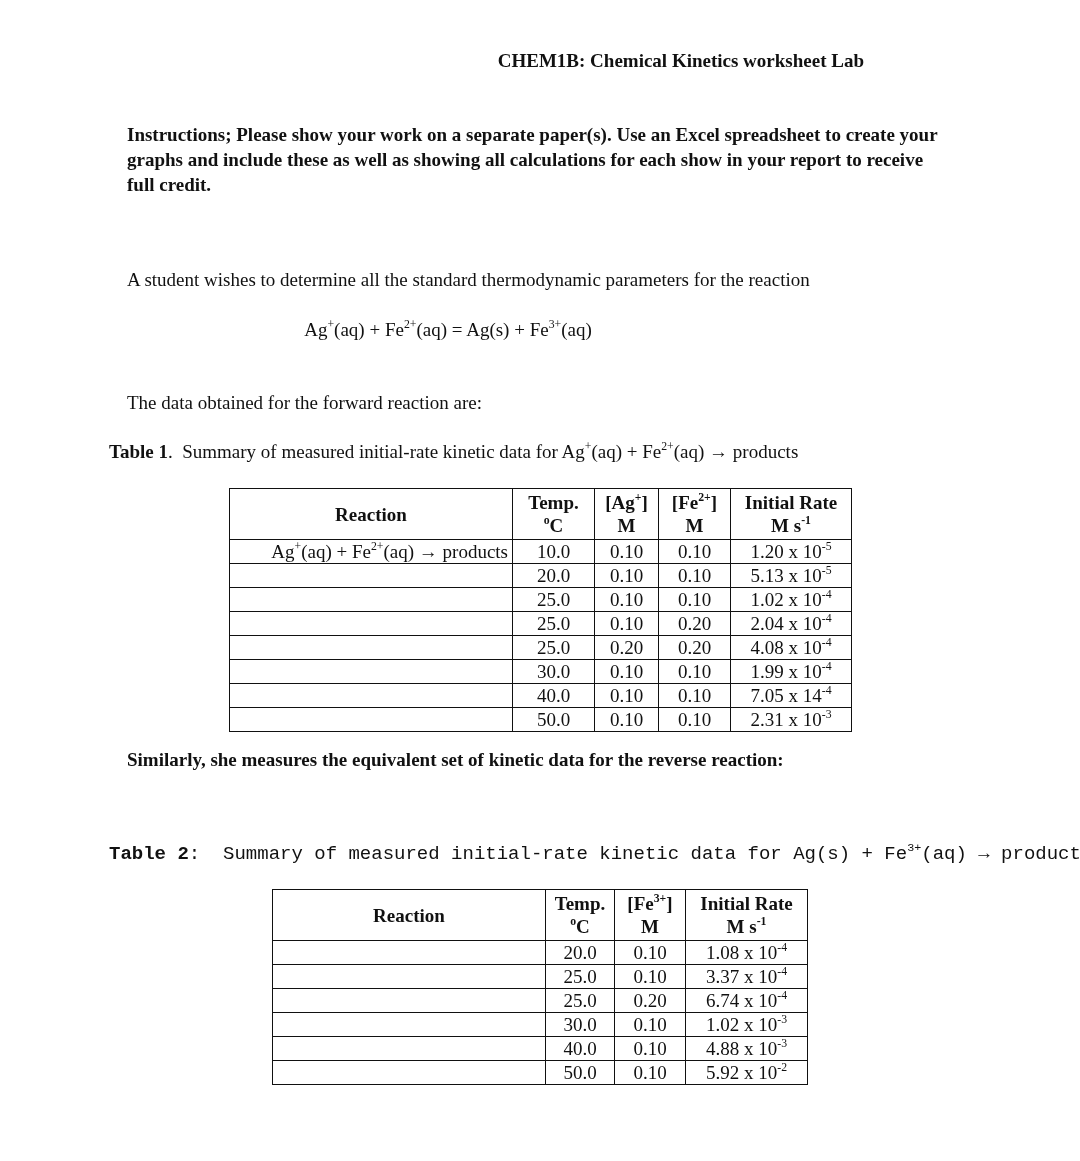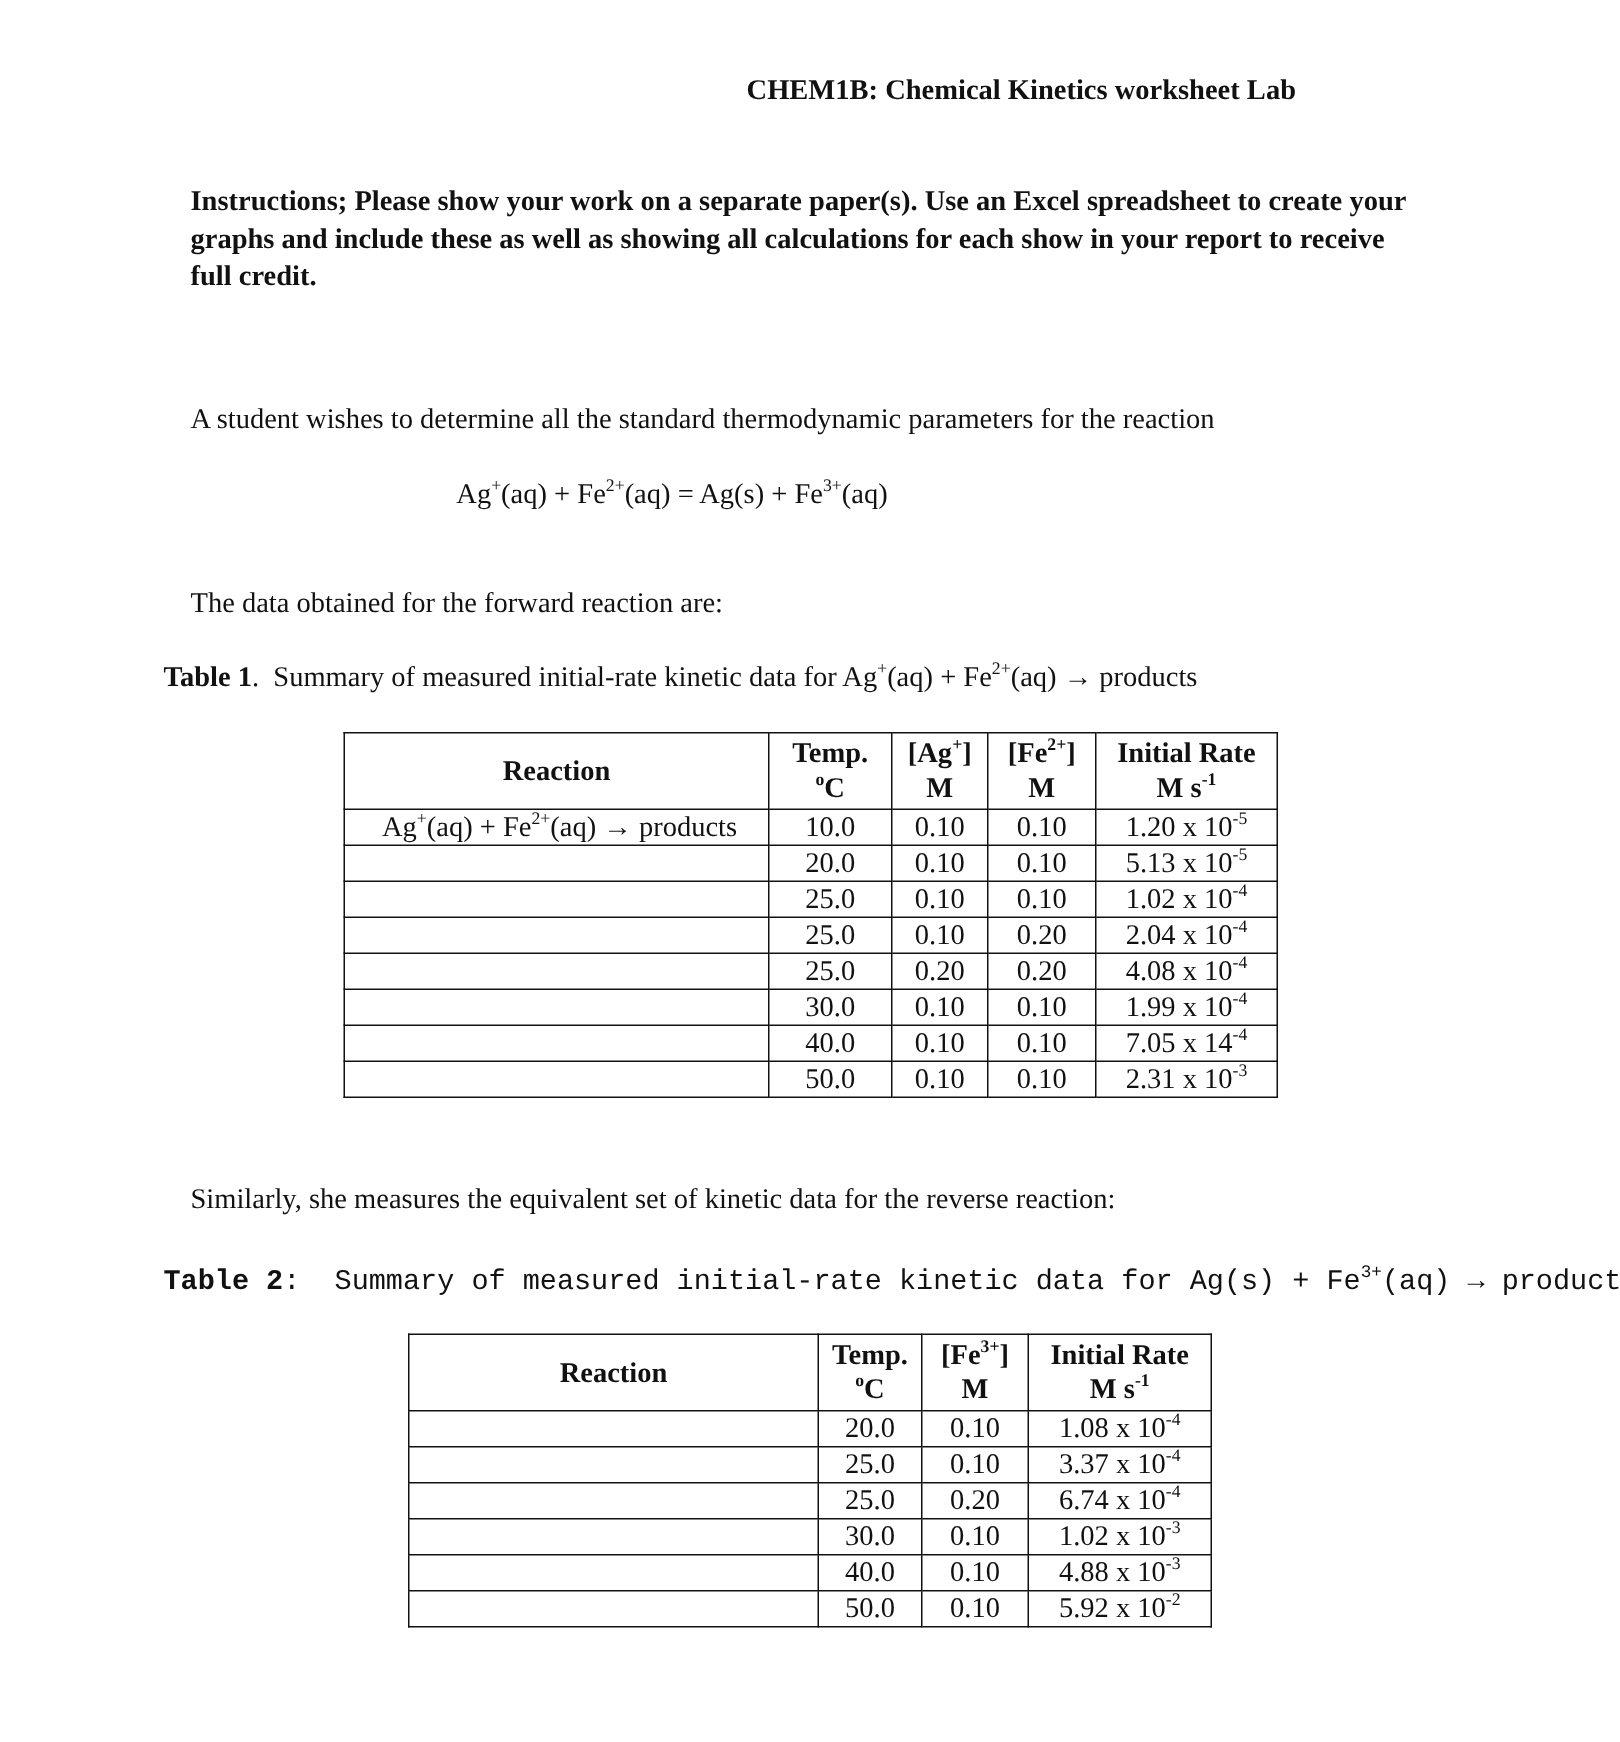--- a/index.html
+++ b/index.html
@@ -25,21 +25,21 @@
 
   table.kin {
     position: absolute; border-collapse: collapse;
     font-size: 19px; line-height: 22px;
   }
   table.kin td, table.kin th {
     border: 1.5px solid #111; padding: 0 4px; text-align: center; white-space: nowrap;
   }
   table.kin th { font-weight: bold; height: 50px; line-height: 23px; }
   table.kin td { height: 23px; }
-  table.kin td.rx { text-align: center; padding-left: 8px; }
+  table.kin td.rx { text-align: right; padding-left: 8px; }
 </style>
 </head>
 <body>
 
 <div class="abs title">CHEM1B:  Chemical Kinetics worksheet Lab</div>
 
 <div class="abs instructions">Instructions; Please show your work on a separate paper(s). Use an Excel spreadsheet to create your graphs and include these as well as showing all calculations for each show in your report to receive full credit.</div>
 
 <div class="abs para" style="top:268px;">A student wishes to determine all the standard thermodynamic parameters for the reaction</div>
 
@@ -119,21 +119,21 @@
       <tr>
         <td class="rx"></td>
         <td>50.0</td>
         <td>0.10</td>
         <td>0.10</td>
         <td><span>2.31 x 10</span><sup>-3</sup></td>
       </tr>
     </tbody>
 </table>
 
-<div class="abs para" style="top:788px;">Similarly, she measures the equivalent set of kinetic data for the reverse reaction:</div>
+<div class="abs para" style="top:748px;font-weight:bold;">Similarly, she measures the equivalent set of kinetic data for the reverse reaction:</div>
 
 <div class="abs caption" style="top:842px;font-family:Liberation Mono, monospace;"><b>Table 2</b><span>:</span><span style="white-space:pre">  Summary of measured initial-rate kinetic data for Ag(s) + Fe</span><sup>3+</sup><span>(aq) → products</span></div>
 
 <table class="kin" id="t2" style="left:272px; top:889px;">
   <colgroup>
       <col style="width:273px">
       <col style="width:69px">
       <col style="width:71px">
       <col style="width:122px">
     </colgroup>

